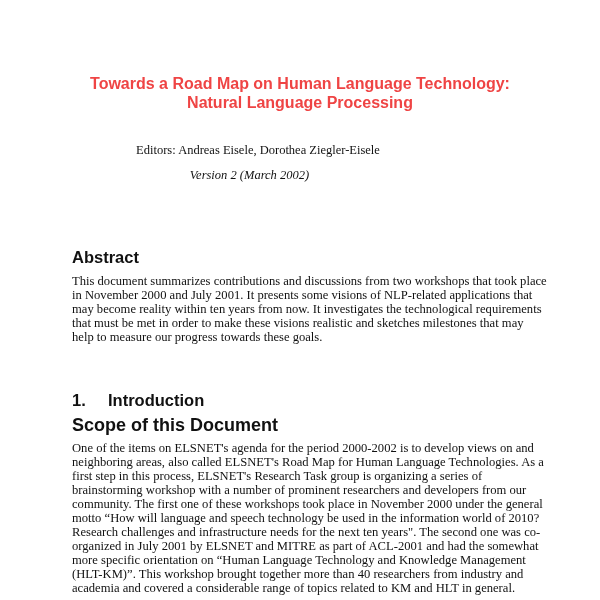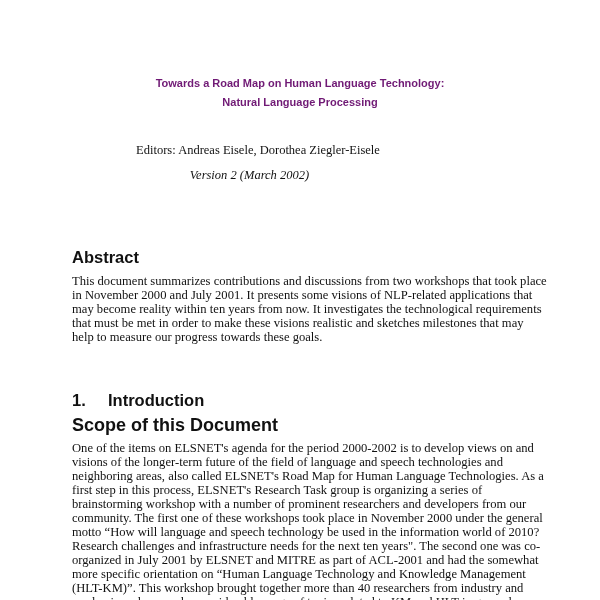--- a/index.html
+++ b/index.html
@@ -6,22 +6,22 @@
     body {
       width: 600px; height: 600px; overflow: hidden;
       background: #ffffff; color: #111111;
       position: relative;
     }
     .page { position: absolute; left: 0; top: 0; width: 600px; height: 600px; overflow: hidden; }
     .title {
       position: absolute; left: 0; width: 600px; top: 74px;
       text-align: center;
       font-family: "Liberation Sans", sans-serif;
-      font-weight: bold; font-size: 11px; line-height: 19px;
-      color: #701a75;
+      font-weight: bold; font-size: 16px; line-height: 19px;
+      color: #ef4444;
     }
     .title div { white-space: nowrap; }
     .editors {
       position: absolute; left: 0; width: 516px; top: 143px;
       text-align: center;
       font-family: "Liberation Serif", serif; font-size: 12.5px; line-height: 14px;
     }
     .version {
       position: absolute; left: 0; width: 499px; top: 168px;
       text-align: center;
@@ -68,21 +68,20 @@
   </div>
 
   <div class="h1" style="top:391px;">
     <span class="num">1.</span><span>Introduction</span>
   </div>
 
   <div class="h2" style="top:418px;">Scope of this Document</div>
 
   <div class="para" style="top:441px;">
     <span class="line">One of the items on ELSNET's agenda for the period 2000-2002 is to develop views on and</span>
-    <span class="line">visions of the longer-term future of the field of language and speech technologies and</span>
     <span class="line">neighboring areas, also called ELSNET's Road Map for Human Language Technologies. As a</span>
     <span class="line">first step in this process, ELSNET's Research Task group is organizing a series of</span>
     <span class="line">brainstorming workshop with a number of prominent researchers and developers from our</span>
     <span class="line">community.  The first one of these workshops took place in November 2000 under the general</span>
     <span class="line">motto “How will language and speech technology be used in the information world of 2010?</span>
     <span class="line">Research challenges and infrastructure needs for the next ten years".  The second one was co-</span>
     <span class="line">organized in July 2001 by ELSNET and MITRE as part of ACL-2001 and had the somewhat</span>
     <span class="line">more specific orientation on “Human Language Technology and Knowledge Management</span>
     <span class="line">(HLT-KM)”. This workshop brought together more than 40 researchers from industry and</span>
     <span class="line">academia and covered a considerable range of topics related to KM and HLT in general.</span>

